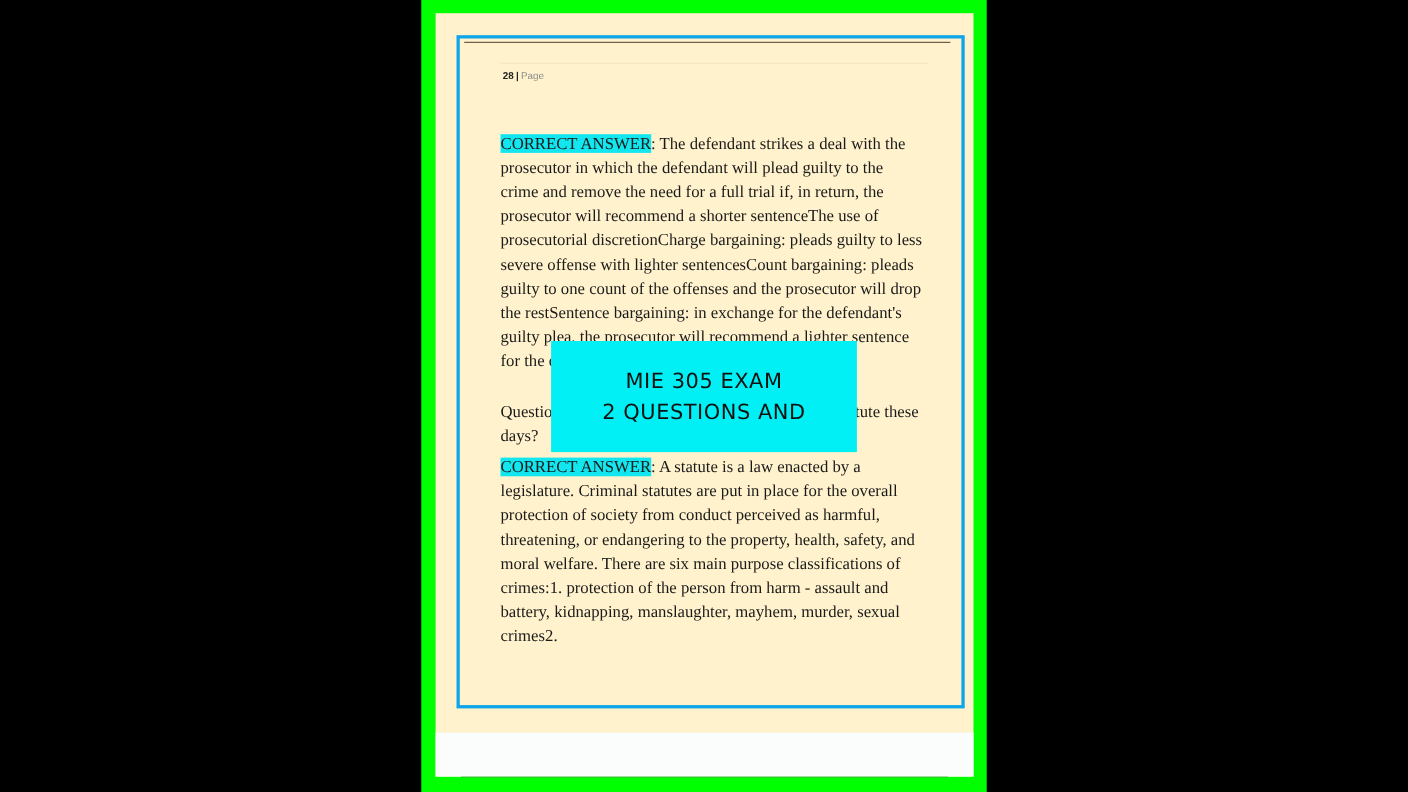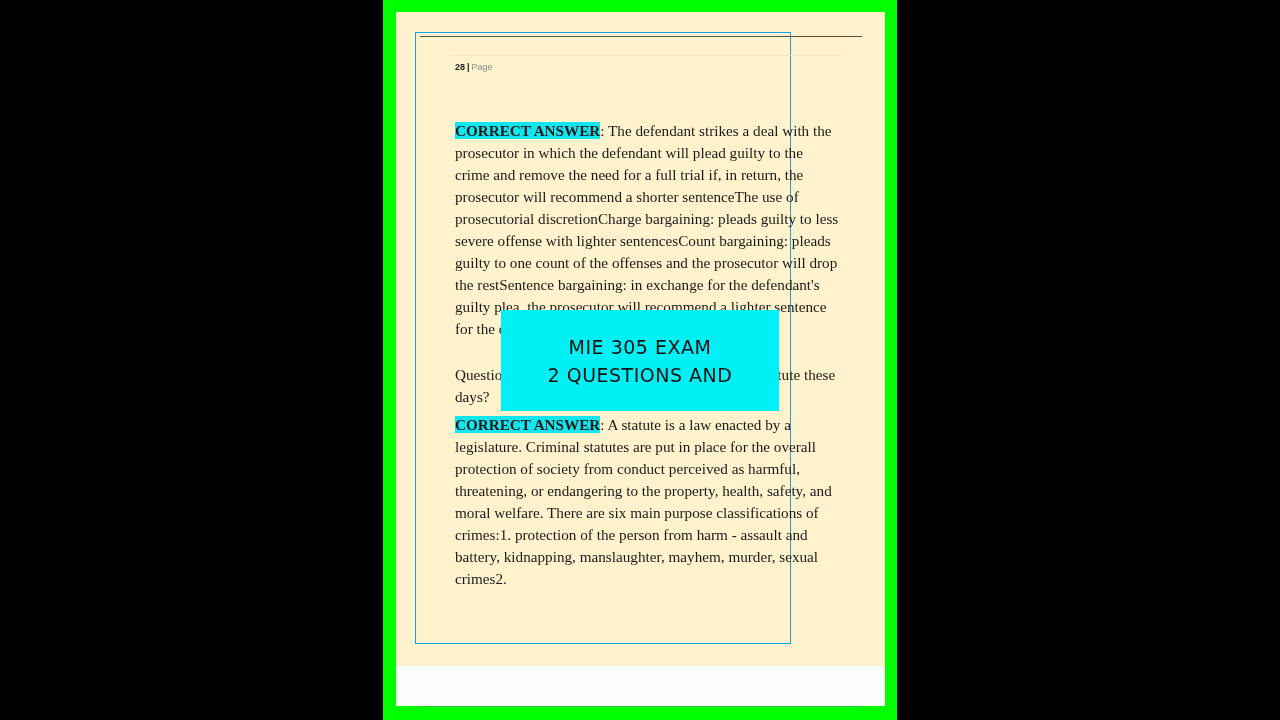--- a/index.html
+++ b/index.html
@@ -37,23 +37,23 @@
       left: 0;
       top: 654px;
       width: 489px;
       height: 40px;
       background: #fbfdfd;
     }
     .page-box {
       position: absolute;
       left: 19px;
       top: 20px;
-      width: 376px;
+      width: 462px;
       height: 612px;
-      border: 1px solid #0ea5e9;
+      border: 3px solid #0ea5e9;
       box-sizing: border-box;
       background: #fff2cc;
     }
     .top-rule {
       position: absolute;
       left: 4px;
       top: 3px;
       width: 442px;
       height: 1px;
       background: #5c5040;
@@ -83,21 +83,21 @@
       top: 87px;
       width: 385px;
       font-family: "Liberation Serif", serif;
       font-size: 15.2px;
       line-height: 22px;
       color: #1a1a1a;
     }
     .content p { margin: 0; }
     .hl {
       background: #12e6ef;
-      font-weight: bold;
+      font-weight: normal;
     }
     .question {
       margin-top: 24px !important;
     }
     .answer2 {
       margin-top: 6px !important;
     }
     .overlay {
       position: absolute;
       left: 501px;

